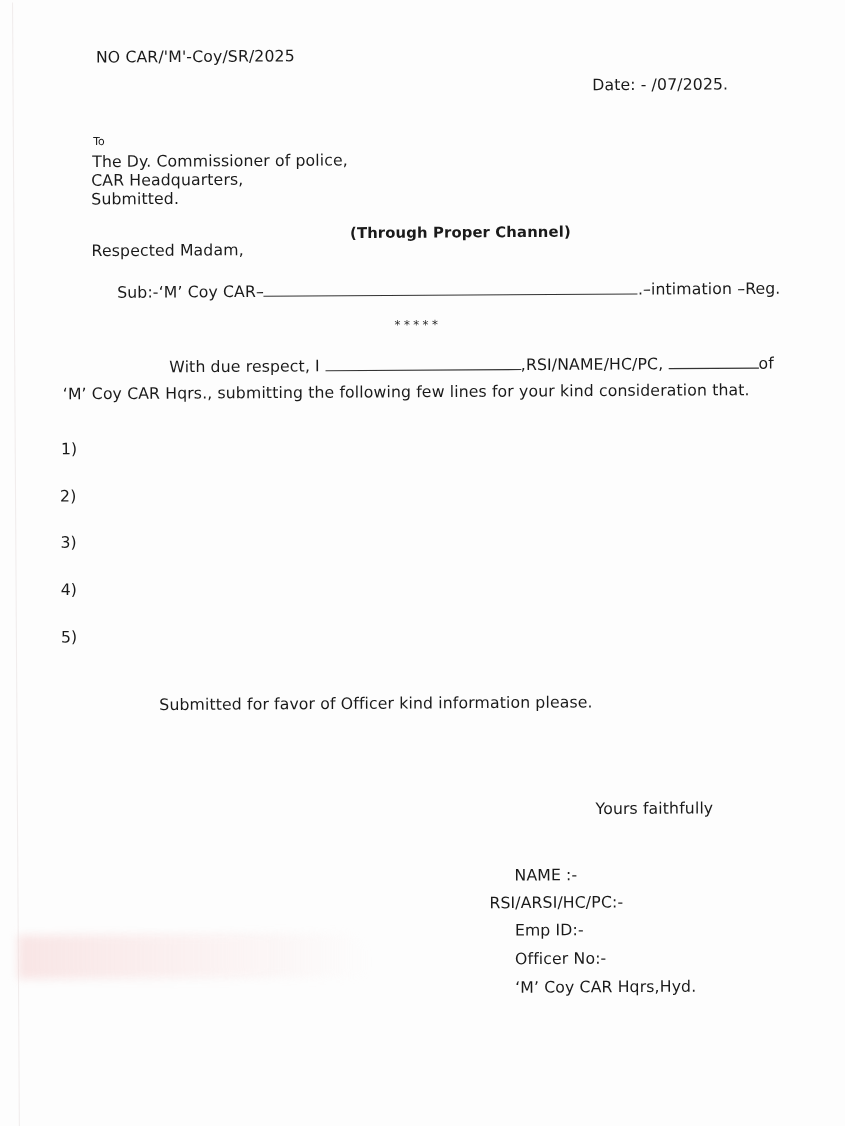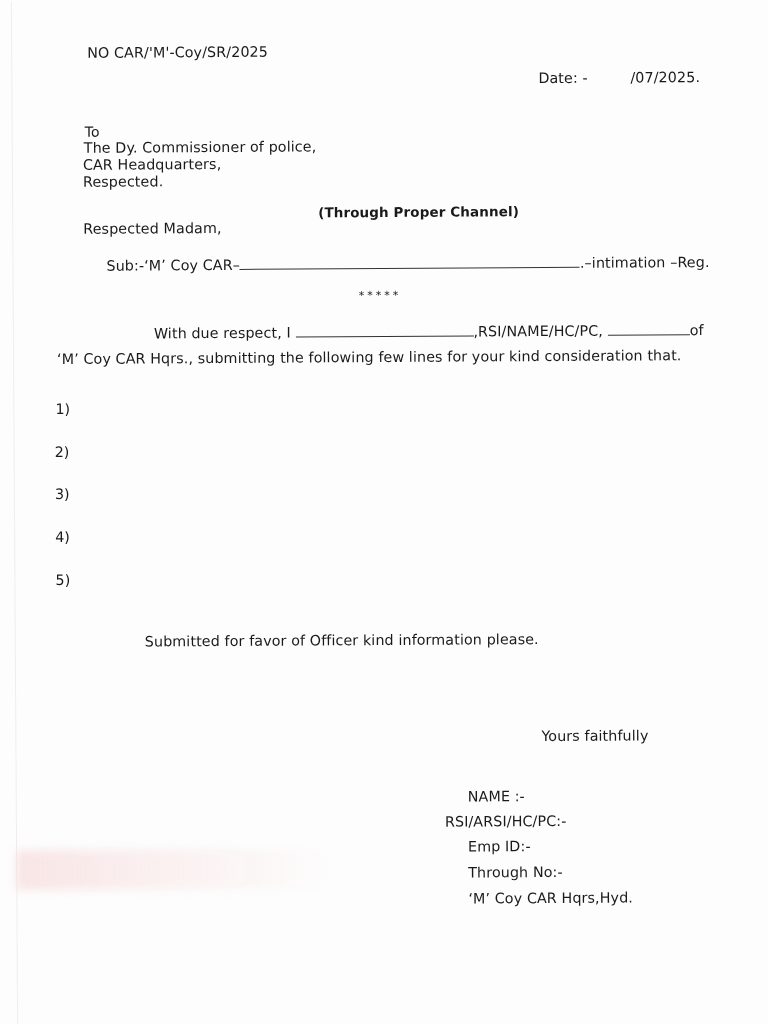--- a/index.html
+++ b/index.html
@@ -33,26 +33,26 @@
 </head>
 <body>
 
 <div class="page">
   <div class="edge-line"></div>
   <div class="pink-stain"></div>
 
   <div class="t" style="left:90px; top:43px;">NO CAR/'M'-Coy/SR/2025</div>
 
   <div class="t" style="left:541px; top:71px;text-align:center;">Date: -</div>
-  <div class="t" style="left:633px; top:71px;">/07/2025.</div>
+  <div class="t" style="left:595px; top:71px;">/07/2025.</div>
 
-  <div class="t" style="left:87px; top:122px; font-size:14px;">To</div>
+  <div class="t" style="left:87px; top:122px; font-size:10px;">To</div>
   <div class="t" style="left:86px; top:138px;">The Dy. Commissioner of police,</div>
   <div class="t" style="left:85px; top:155px;">CAR Headquarters,</div>
-  <div class="t" style="left:85px; top:172px;">Respected.</div>
+  <div class="t" style="left:85px; top:172px;">Submitted.</div>
 
   <div class="t bold" style="left:320px; top:204px;">(Through Proper Channel)</div>
   <div class="t" style="left:85px; top:219px;">Respected Madam,</div>
 
   <div class="t" style="left:108px; top:256px;">
     <span>Sub:-‘M’ Coy CAR–</span><span class="blank" style="width:340px;"></span><span>.–intimation –Reg.</span>
   </div>
 
   <div class="t stars" style="left:360px; top:289px;">*****</div>
 
@@ -69,15 +69,15 @@
   <div class="t" style="left:55px; top:527px;">4)</div>
   <div class="t" style="left:55px; top:570px;">5)</div>
 
   <div class="t" style="left:144px; top:632px;">Submitted for favor of Officer kind information please.</div>
 
   <div class="t" style="left:540px; top:729px;">Yours faithfully</div>
 
   <div class="t" style="left:466px; top:789px;">NAME :-</div>
   <div class="t" style="left:443px; top:814px;">RSI/ARSI/HC/PC:-</div>
   <div class="t" style="left:466px; top:839px;">Emp ID:-</div>
-  <div class="t" style="left:466px; top:865px;">Through No:-</div>
+  <div class="t" style="left:466px; top:865px;">Officer No:-</div>
   <div class="t" style="left:466px; top:891px;">‘M’ Coy CAR Hqrs,Hyd.</div>
 </div>
 
 </body></html>

